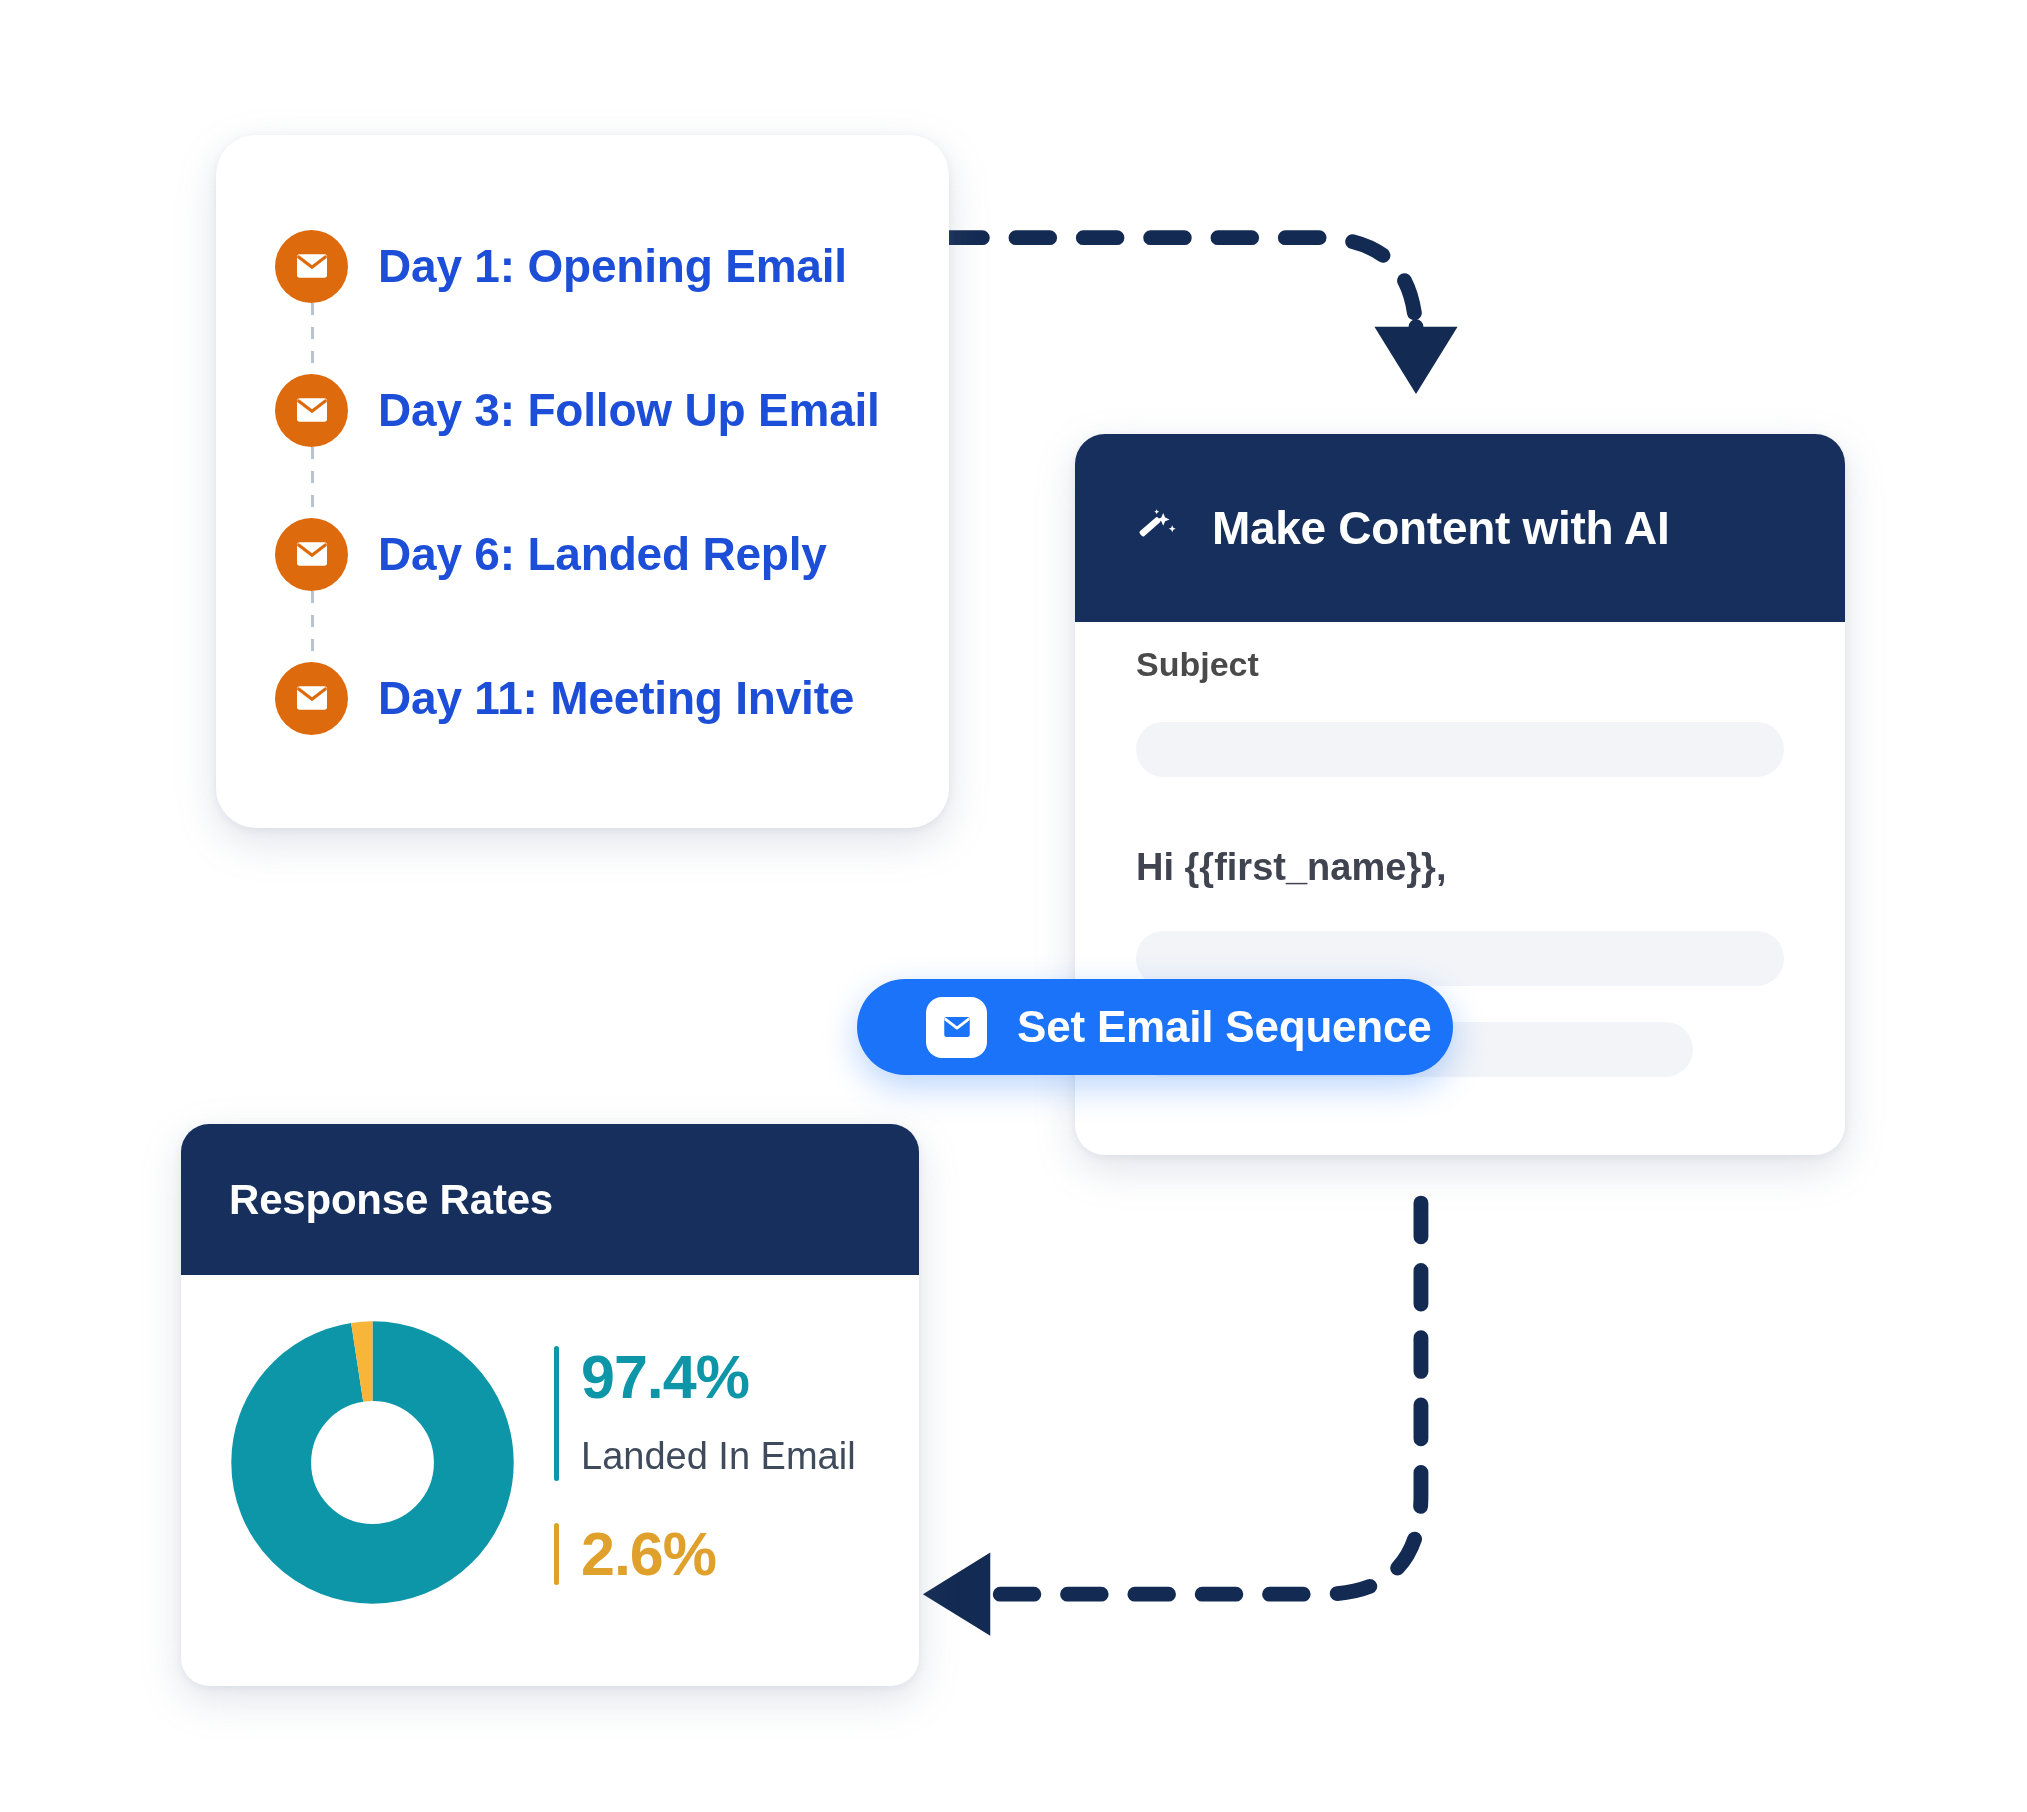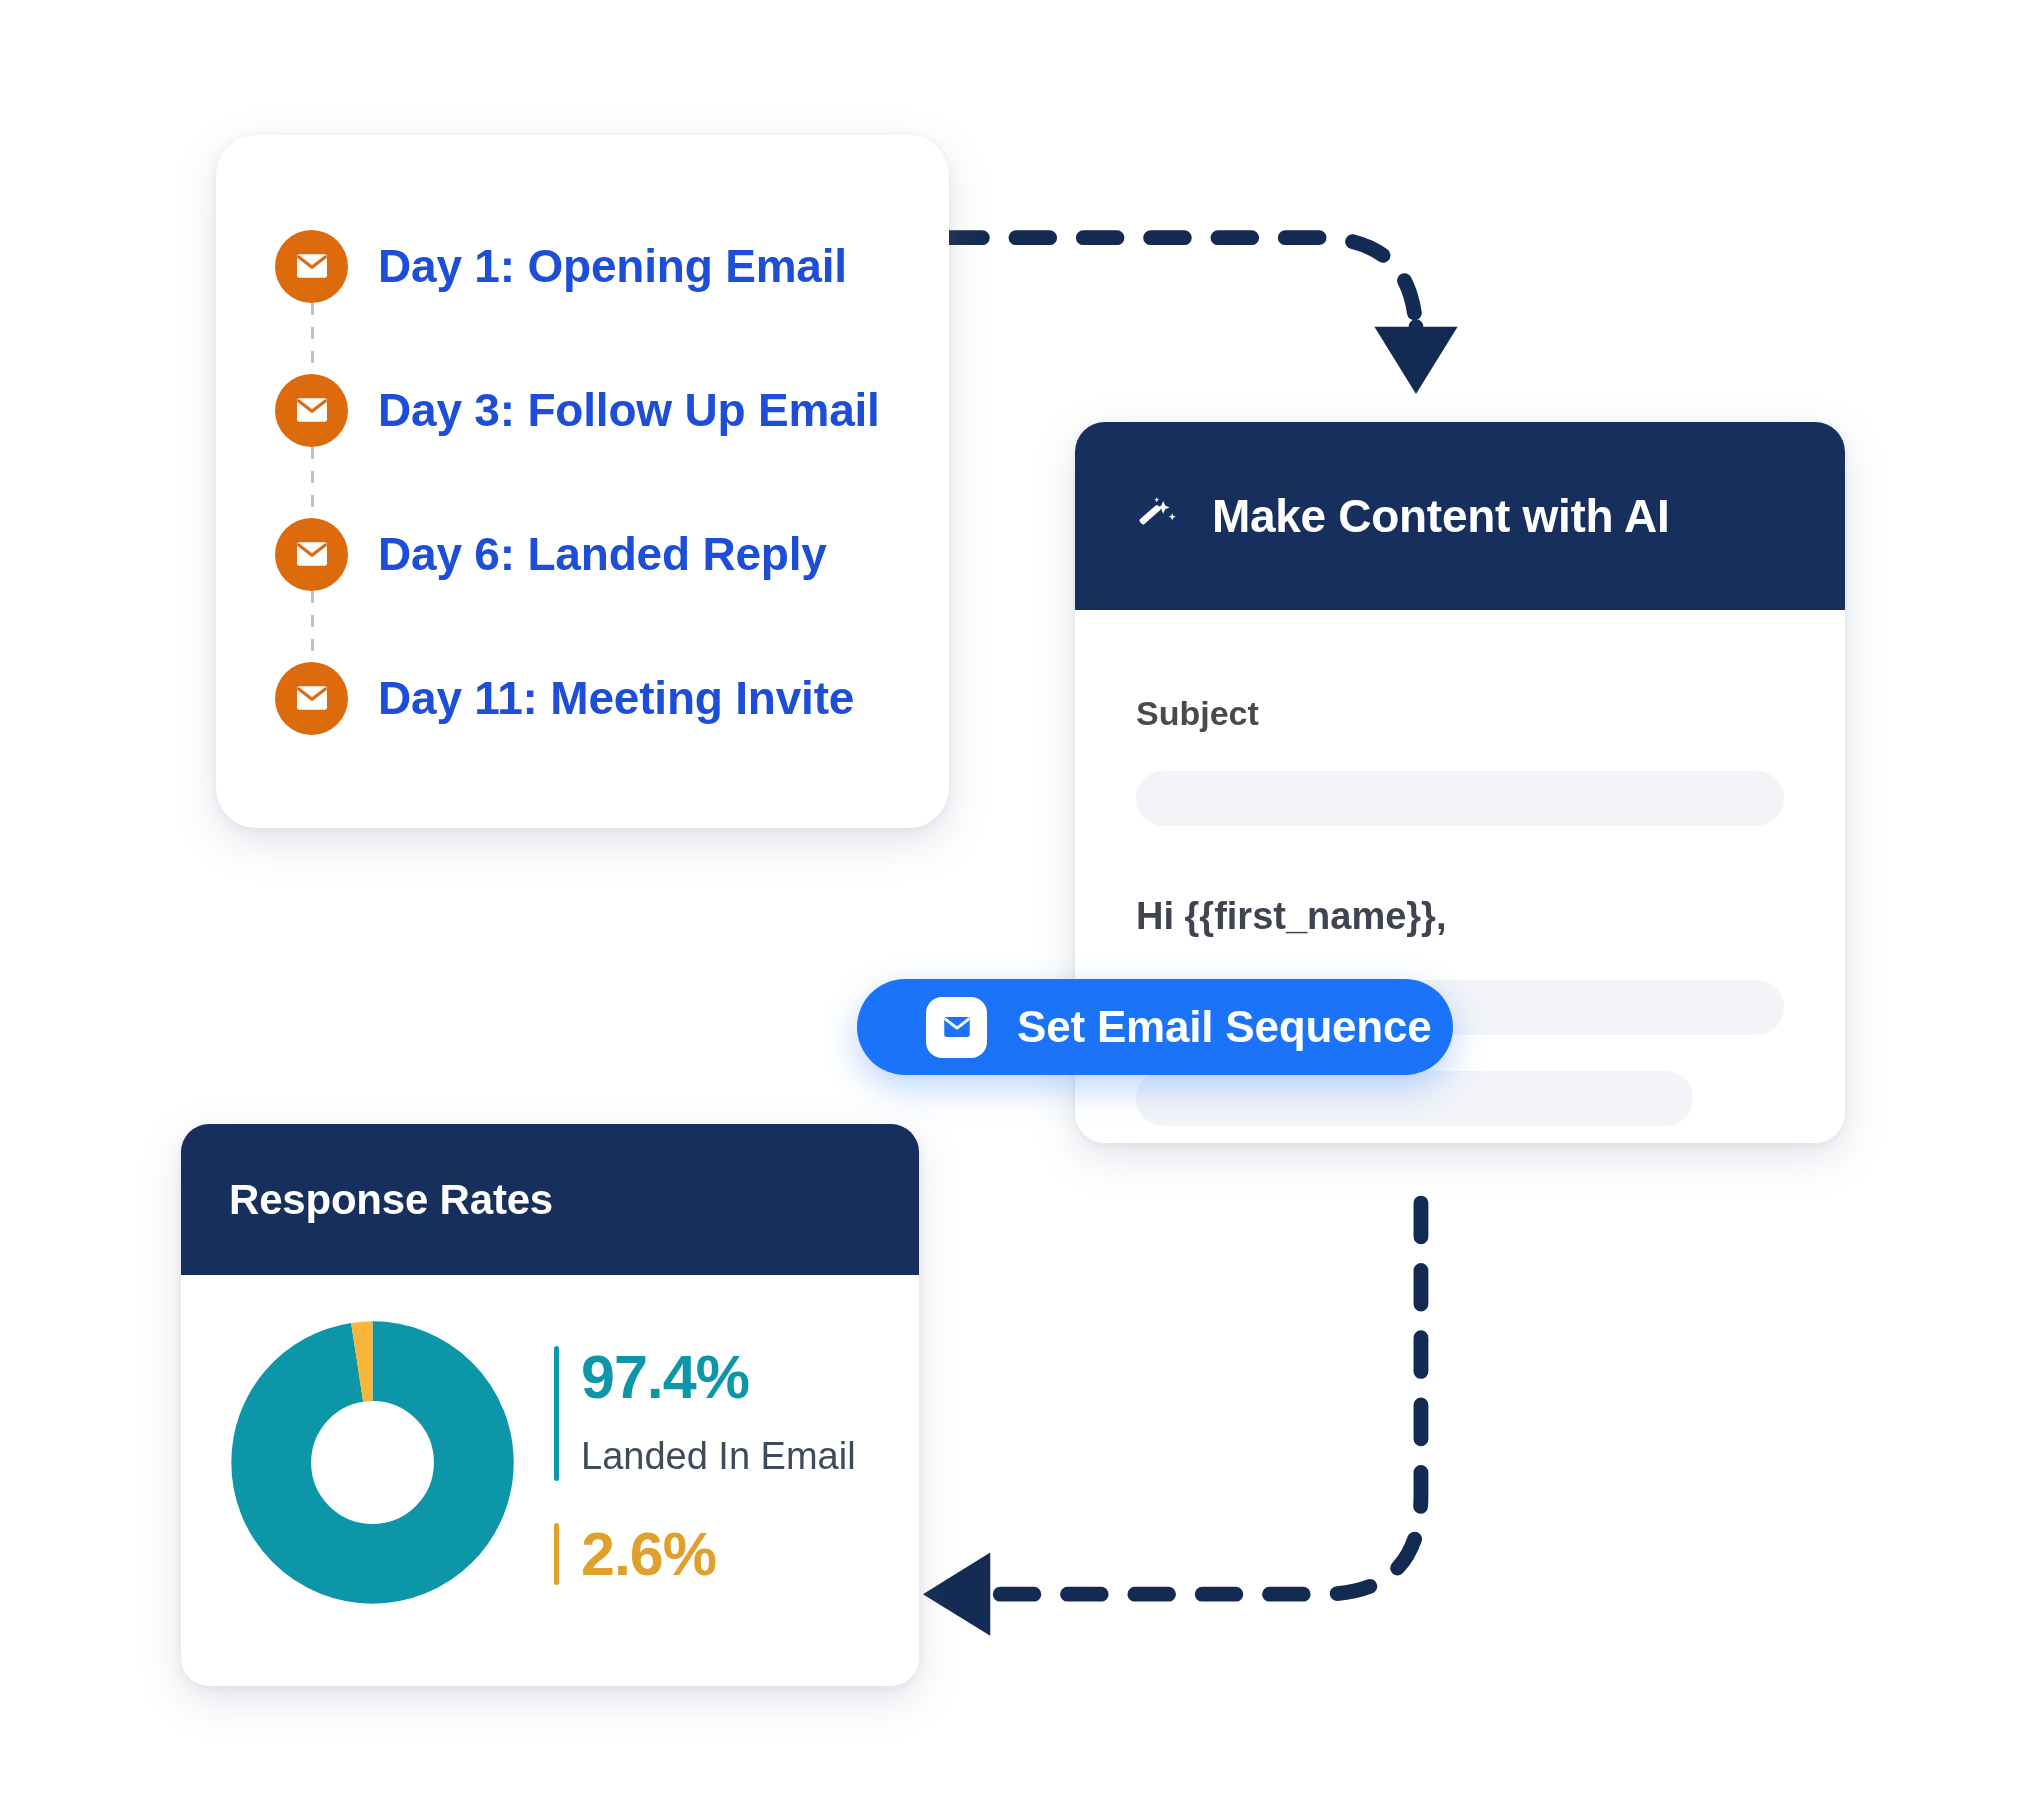--- a/index.html
+++ b/index.html
@@ -84,21 +84,21 @@
     background-size: 3px 24px;
     background-repeat: repeat-y;
     z-index: 1;
   }
   .seq-item:last-child .seq-connector { display: none; }
 
   
   #ai-card {
     position: absolute;
     left: 1075px;
-    top: 422px;
+    top: 434px;
     width: 770px;
     height: 721px;
     background: #ffffff;
     border-radius: 30px;
     box-shadow: 0 14px 40px rgba(120,132,160,0.22), 0 2px 8px rgba(120,132,160,0.12);
     overflow: hidden;
     z-index: 10;
   }
   #ai-card-header {
     height: 188px;
@@ -108,21 +108,21 @@
     padding-left: 61px;
     gap: 30px;
   }
   #ai-card-header svg { width: 46px; height: 46px; display: block; }
   #ai-title {
     color: #ffffff;
     font-size: 46px;
     font-weight: 700;
     letter-spacing: -0.3px;
   }
-  #ai-card-body { padding: 84px 61px 0 61px; }
+  #ai-card-body { padding: 23px 61px 0 61px; }
   #subject-label {
     font-size: 34px;
     font-weight: 700;
     color: #4a4a4a;
     margin-bottom: 38px;
   }
   .field-bar {
     height: 55px;
     background: #f2f4f8;
     border-radius: 28px;

